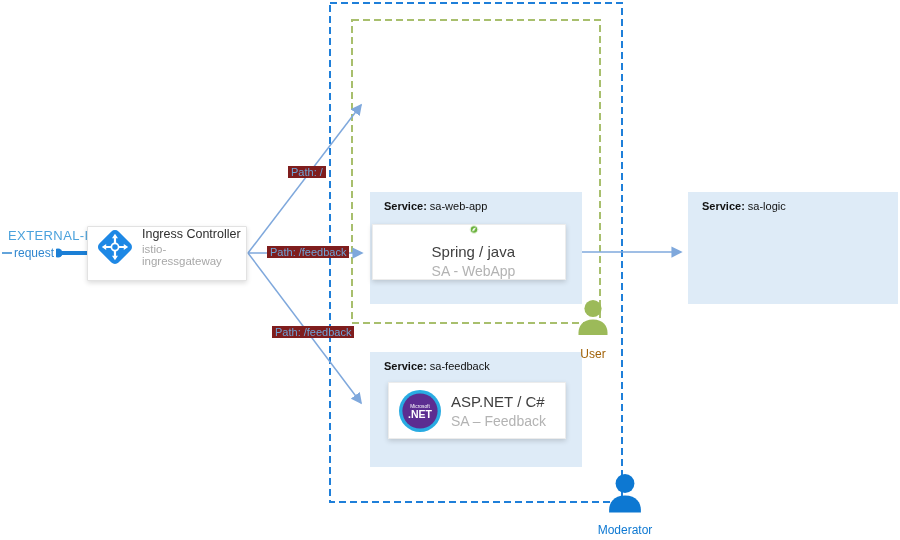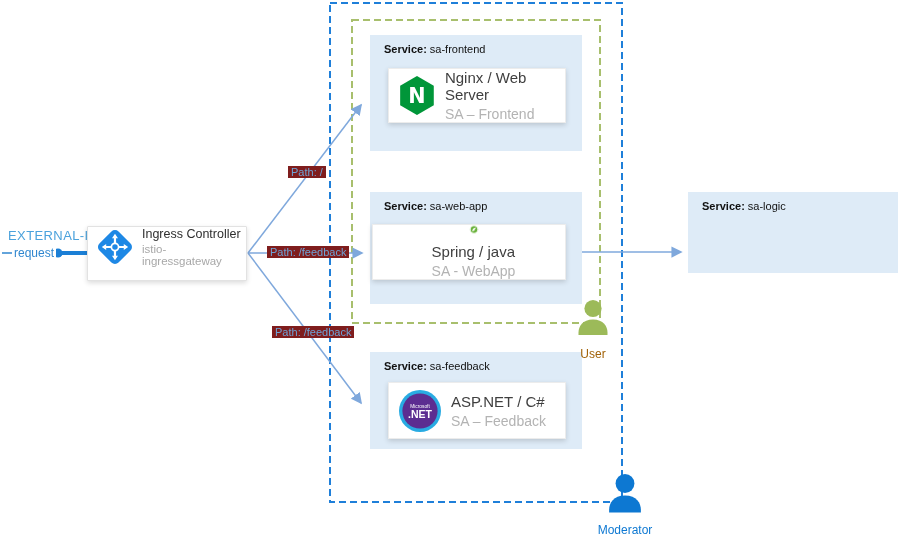--- a/index.html
+++ b/index.html
@@ -82,74 +82,59 @@
     <div class="txt">
       <div class="t1">Ingress Controller</div>
       <div class="t2">istio-ingressgateway</div>
     </div>
   </div>
 
   <div class="plabel" style="left:288px;top:166px;">Path: /</div>
   <div class="plabel" style="left:267px;top:246px;">Path: /feedback</div>
   <div class="plabel" style="left:272px;top:326px;">Path: /feedback</div>
 
-  <div class="svc" style="left:370px;top:35px;width:212px;height:116px;">
-    <div class="lbl">
-      <b>Service:</b><span>sa-frontend</span>
-    </div>
-    <div class="card" style="left:18px;top:33px;width:178px;height:55px;">
-      <svg width="41" height="45" viewBox="0 0 44 48">
-        <polygon points="22,1.5 41.5,12.7 41.5,35.3 22,46.5 2.5,35.3 2.5,12.7" fill="#009639"></polygon>
-        <text x="22" y="33" font-size="24" font-weight="bold" fill="#fff" text-anchor="middle" font-family="DejaVu Sans, sans-serif">N</text>
-      </svg>
-      <div>
-        <div class="t1">Nginx / Web Server</div>
-        <div class="t2">SA – Frontend</div>
-      </div>
-    </div>
-  </div>
 
   <div class="svc" style="left:370px;top:192px;width:212px;height:112px;">
     <div class="lbl">
       <b>Service:</b><span>sa-web-app</span>
     </div>
     <div class="card" style="left:2px;top:32px;width:194px;height:56px;flex-direction:column;">
       <svg width="46" height="46" viewBox="0 0 48 48">
         <circle cx="24" cy="24" r="21.5" fill="none" stroke="#6CB33E" stroke-width="1" stroke-dasharray="2.5 2.5"></circle>
         <circle cx="24" cy="24" r="19.3" fill="none" stroke="#6CB33E" stroke-width="1.1" stroke-dasharray="4 2"></circle>
         <circle cx="24" cy="24" r="17" fill="#6CB33E"></circle>
         <path d="M34 13.5 c-7 1 -14.5 5 -17.5 12 -1.6 3.8 -2 7.5 -1.3 9.6 3.2 -0.6 8.4 -3.2 12 -7.5 3.5 -4.2 5.9 -9.6 6.8 -14.1 z" fill="#fff"></path>
         <path d="M14.5 36 c4.5 -7 11 -13.5 17.5 -18.5" stroke="#6CB33E" stroke-width="1.6" fill="none"></path>
       </svg>
       <div>
         <div class="t1">Spring / java</div>
         <div class="t2">SA - WebApp</div>
       </div>
     </div>
   </div>
 
-  <div class="svc" style="left:370px;top:352px;width:212px;height:97px;">
+  <div class="svc" style="left:370px;top:352px;width:212px;height:115px;">
     <div class="lbl">
       <b>Service:</b><span>sa-feedback</span>
     </div>
     <div class="card" style="left:18px;top:30px;width:178px;height:57px;">
       <svg width="44" height="44" viewBox="0 0 44 44">
         <circle cx="22" cy="22" r="21" fill="#29ABE2"></circle>
         <circle cx="22" cy="22" r="17.6" fill="#5C2D91"></circle>
         <text x="22" y="18.5" font-size="4.8" fill="#fff" text-anchor="middle" font-family="Liberation Sans, sans-serif">Microsoft</text>
         <text x="22" y="29" font-size="10.5" font-weight="bold" fill="#fff" text-anchor="middle" font-family="Liberation Sans, sans-serif">.NET</text>
       </svg>
       <div>
         <div class="t1">ASP.NET / C#</div>
         <div class="t2">SA – Feedback</div>
       </div>
     </div>
   </div>
 
-  <div class="svc" style="left:688px;top:192px;width:210px;height:81px;">
+  <div class="svc" style="left:688px;top:192px;width:210px;height:112px;">
     <div class="lbl">
       <b>Service:</b><span>sa-logic</span>
     </div>
   </div>
 
   <div class="actor" style="left:573px;top:296px;width:40px;">
     <svg width="40" height="46" viewBox="0 0 40 42">
       <circle cx="20" cy="10.5" r="8.6" fill="#9CBA59"></circle>
       <path d="M20 21.5 c-10.5 0 -14.5 7 -14.5 13 V37 h29 v-2.5 c0 -6 -4 -13 -14.5 -13 z" fill="#9CBA59"></path>
     </svg>

